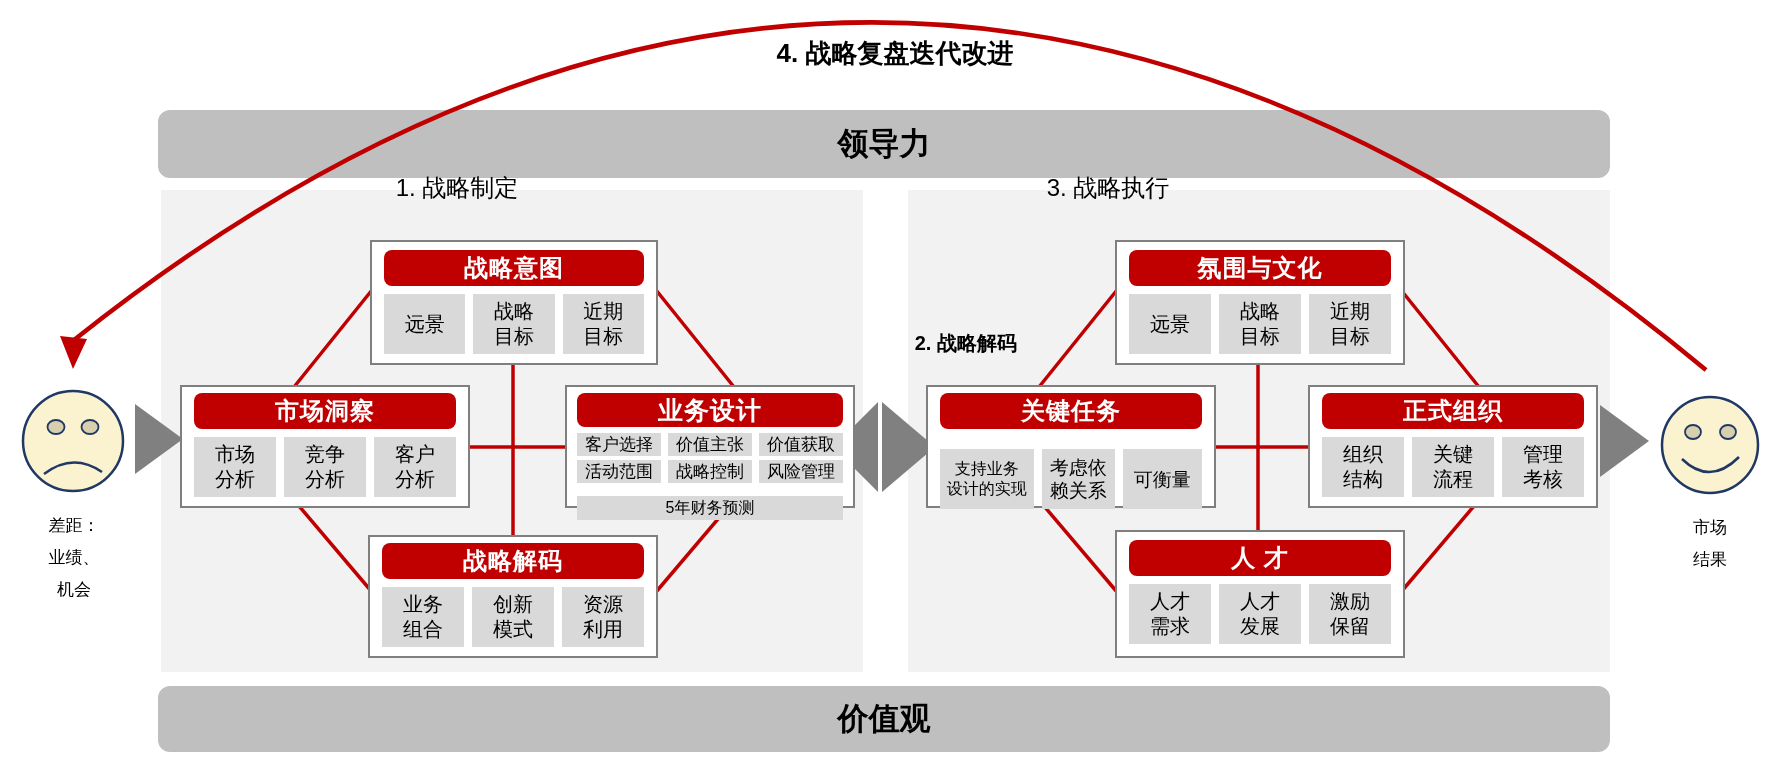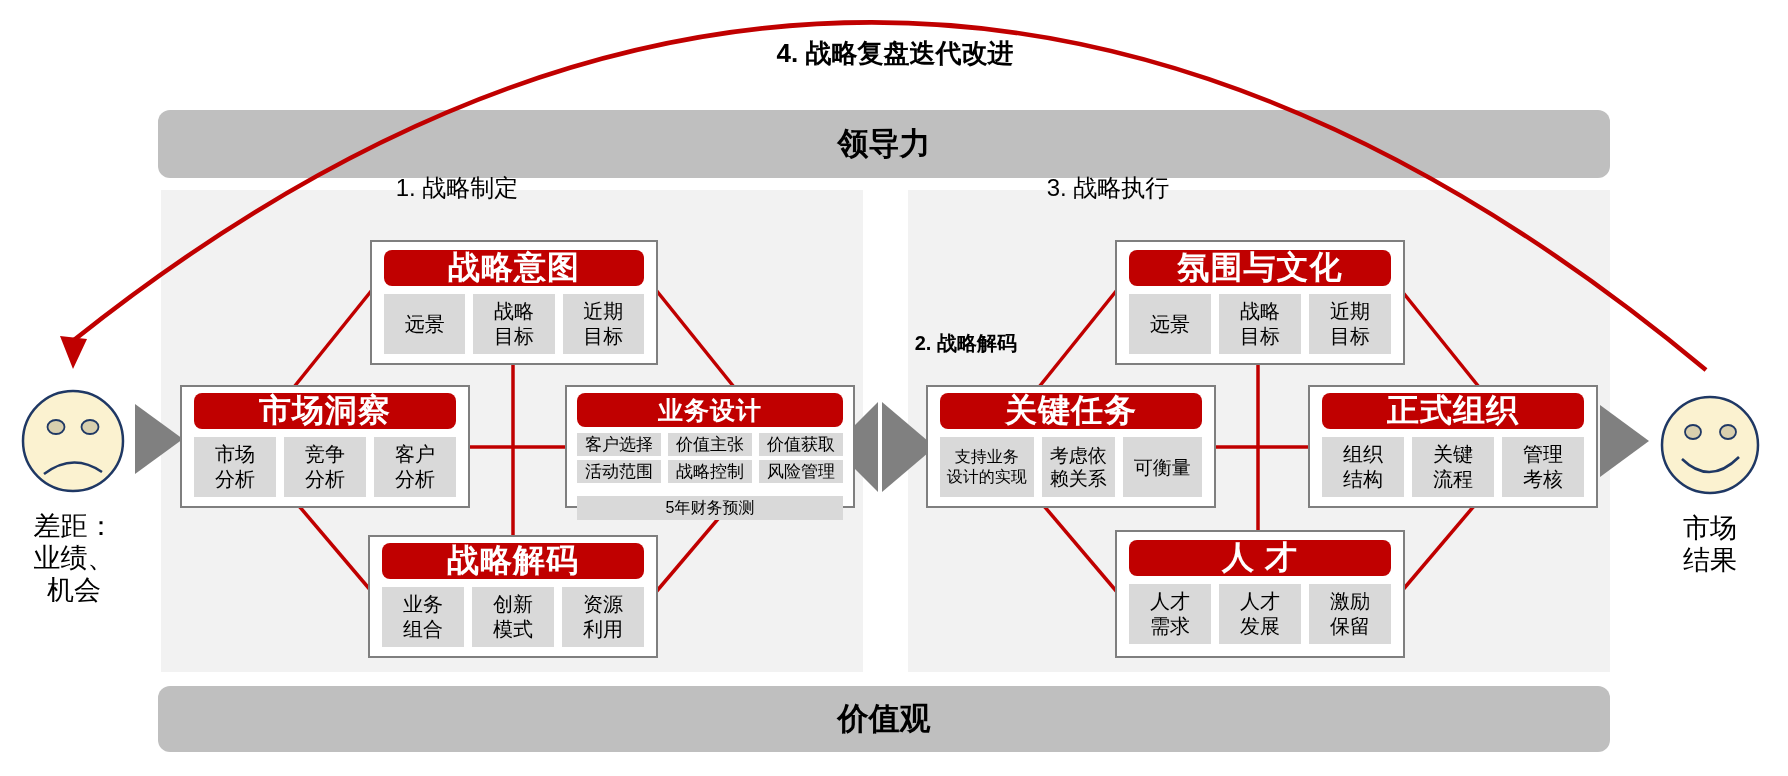--- a/index.html
+++ b/index.html
@@ -12,38 +12,38 @@
   .stage{position:relative;width:1788px;height:776px;overflow:hidden;background:#fff;}
   .overlay{position:absolute;left:0;top:0;z-index:1;pointer-events:none;}
   .panel{position:absolute;background:var(--panel-gray);z-index:0;}
   .bar{position:absolute;left:158px;width:1452px;background:var(--bar-gray);
        border-radius:12px;z-index:0;display:flex;align-items:center;justify-content:center;
        font-weight:bold;font-size:31px;}
   .sect-title{position:absolute;z-index:2;font-weight:normal;font-size:24px;text-align:center;width:260px;}
   .arc-label{position:absolute;z-index:3;font-weight:bold;font-size:26px;text-align:center;}
   .box{position:absolute;background:#fff;border:2px solid var(--border-gray);z-index:2;box-sizing:border-box;}
   .hd{margin:8px 12px 0 12px;height:36px;background:var(--red);border-radius:8px;color:#fff;
-      font-weight:bold;font-size:32px;display:flex;align-items:center;justify-content:center;letter-spacing:1px;}
+      font-weight:bold;font-size:24px;display:flex;align-items:center;justify-content:center;letter-spacing:1px;}
   .items{display:flex;gap:8px;margin:8px 12px 0 12px;justify-content:center;}
   .it{flex:1;background:var(--item-gray);height:60px;display:flex;align-items:center;justify-content:center;
       text-align:center;font-size:20px;line-height:25px;white-space:pre-line;}
   .box.mid .hd{margin-top:6px;}
   .box.mid .items{margin-top:8px;}
   
   .design .hd{margin:6px 10px 0 10px;height:34px;font-size:25px;}
   .design .grid{display:grid;grid-template-columns:repeat(3,1fr);gap:4px 7px;margin:6px 10px 0 10px;}
   .design .it2{background:var(--item-gray);height:23px;display:flex;align-items:center;justify-content:center;
                font-size:17px;white-space:nowrap;}
   .design .wide{margin:13px 10px 0 10px;background:var(--item-gray);height:24px;display:flex;
                 align-items:center;justify-content:center;font-size:16px;}
   
-  .tasks .it{font-size:19px;line-height:23px;}
+  .tasks .it{font-size:19px;line-height:23px;margin-top:12px;}
   .tasks .it.small{flex:1.18;font-size:16px;line-height:20px;}
   .tasks .it.mid2{flex:0.92;}
-  .outcome{position:absolute;z-index:2;font-size:27px;line-height:32px;text-align:center;white-space:pre-line;}
+  .outcome{position:absolute;z-index:2;font-size:17px;line-height:32px;text-align:center;white-space:pre-line;}
   .decode-title{position:absolute;z-index:2;font-weight:bold;font-size:20px;text-align:right;width:260px;}
 </style>
 </head>
 <body>
 
 <div class="stage">
 
   <div class="bar" style="top:686px;height:66px;">
     <span>价值观</span>
   </div>

